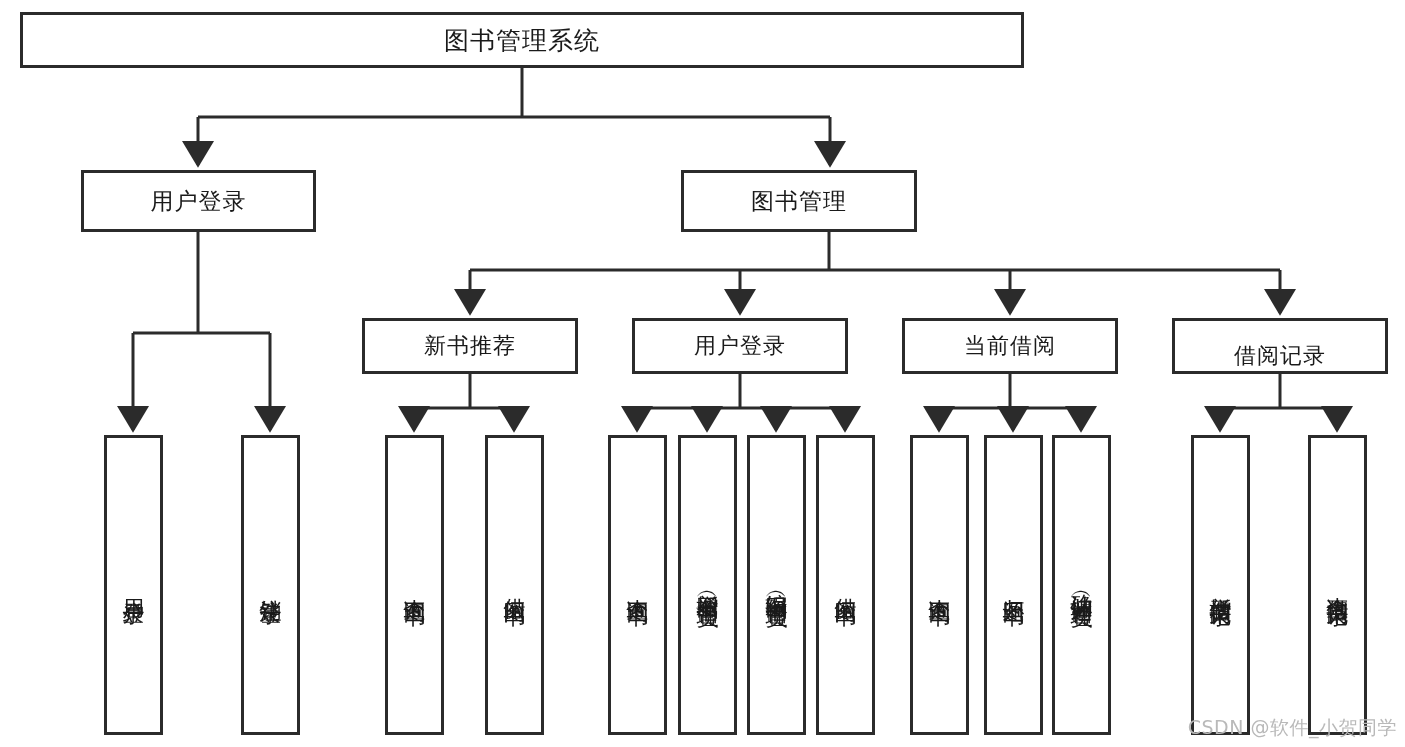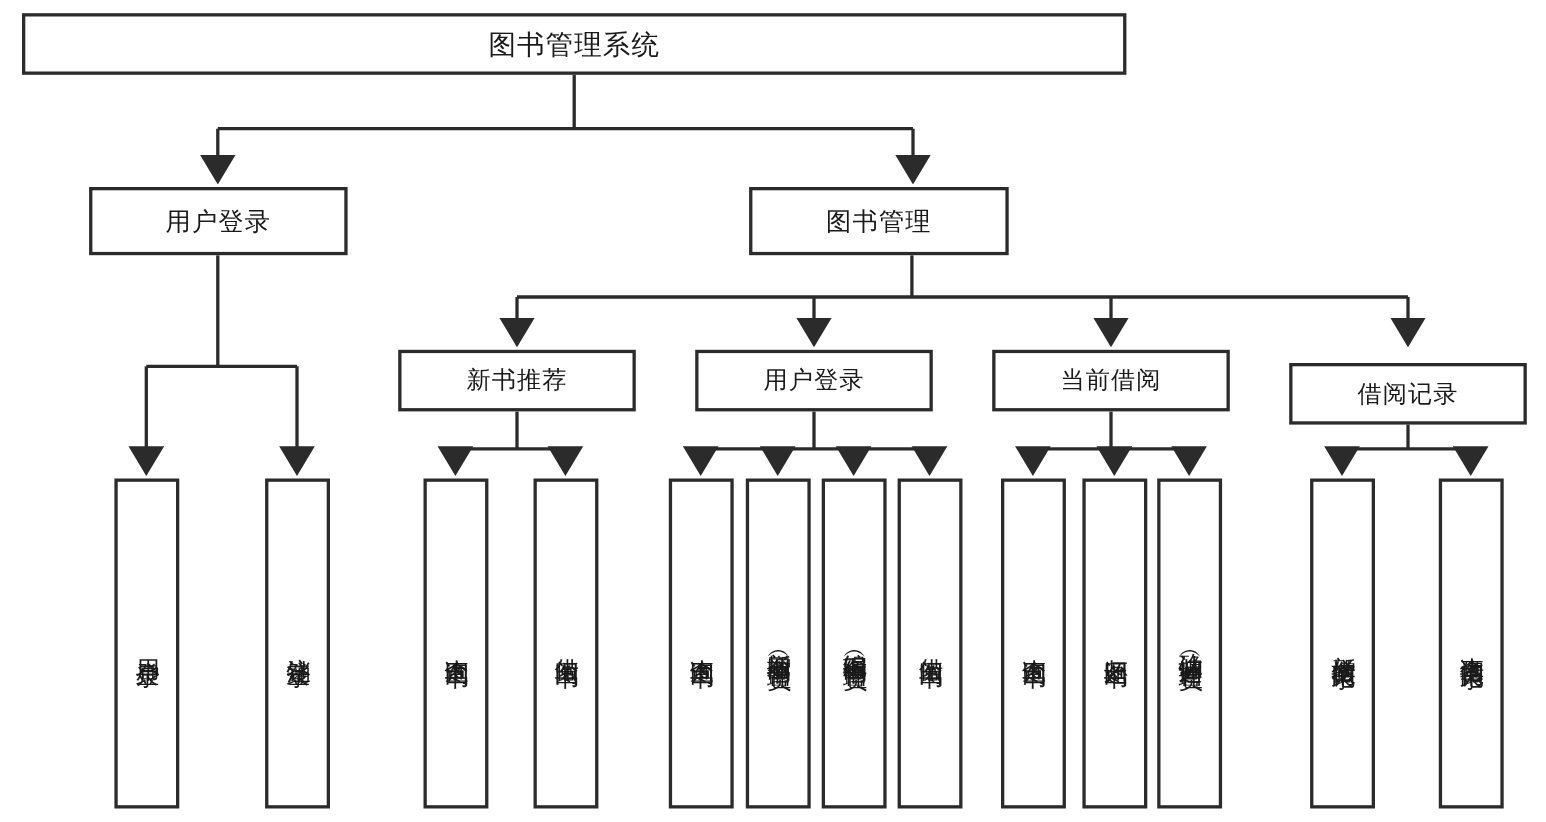--- a/index.html
+++ b/index.html
@@ -139,21 +139,21 @@
       </div>
       <div class="node node-l2" style="left: 362px; top: 318px; width: 216px; height: 56px;">
         <span>新书推荐</span>
       </div>
       <div class="node node-l2" style="left: 632px; top: 318px; width: 216px; height: 56px;">
         <span>用户登录</span>
       </div>
       <div class="node node-l2" style="left: 902px; top: 318px; width: 216px; height: 56px; text-align: right;">
         <span>当前借阅</span>
       </div>
-      <div class="node node-l2" style="left: 1172px; top: 330px; width: 216px; height: 56px;">
+      <div class="node node-l2" style="left: 1172px; top: 318px; width: 216px; height: 56px; align-items: flex-end;">
         <span>借阅记录</span>
       </div>
       <div class="node node-leaf" style="left: 104px; top: 435px; width: 59px; height: 300px;">
         <span class="vtext">用户登录</span>
       </div>
       <div class="node node-leaf" style="left: 241px; top: 435px; width: 59px; height: 300px;">
         <span class="vtext">注销登录</span>
       </div>
       <div class="node node-leaf" style="left: 385px; top: 435px; width: 59px; height: 300px;">
         <span class="vtext">查询图书</span>
@@ -183,13 +183,14 @@
         <span class="vtext">确认归还（管理员）</span>
       </div>
       <div class="node node-leaf" style="left: 1191px; top: 435px; width: 59px; height: 300px;">
         <span class="vtext">新增借阅记录</span>
       </div>
       <div class="node node-leaf" style="left: 1308px; top: 435px; width: 59px; height: 300px;">
         <span class="vtext">查询借阅记录</span>
       </div>
     </div>
 
+  <div class="watermark">CSDN @软件_小贺同学</div>
 </div>
 
 </body></html>

